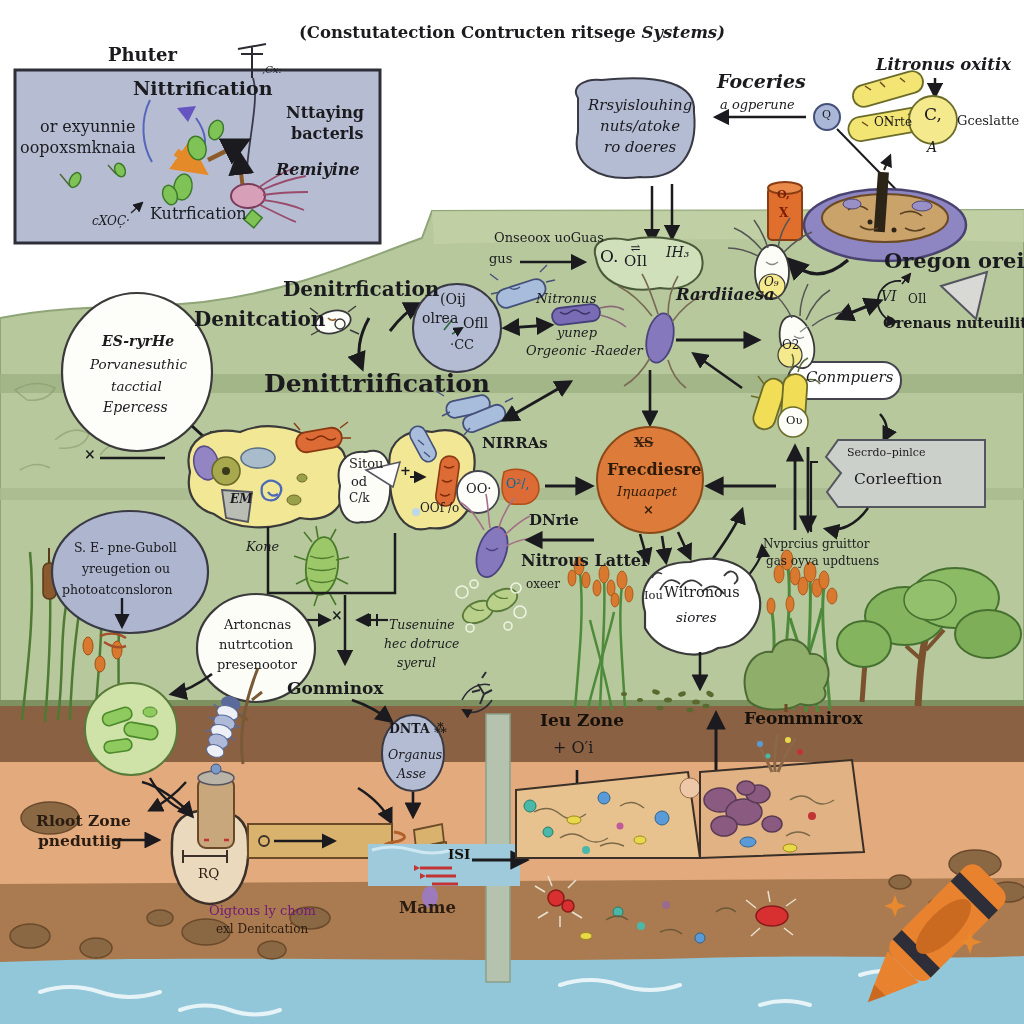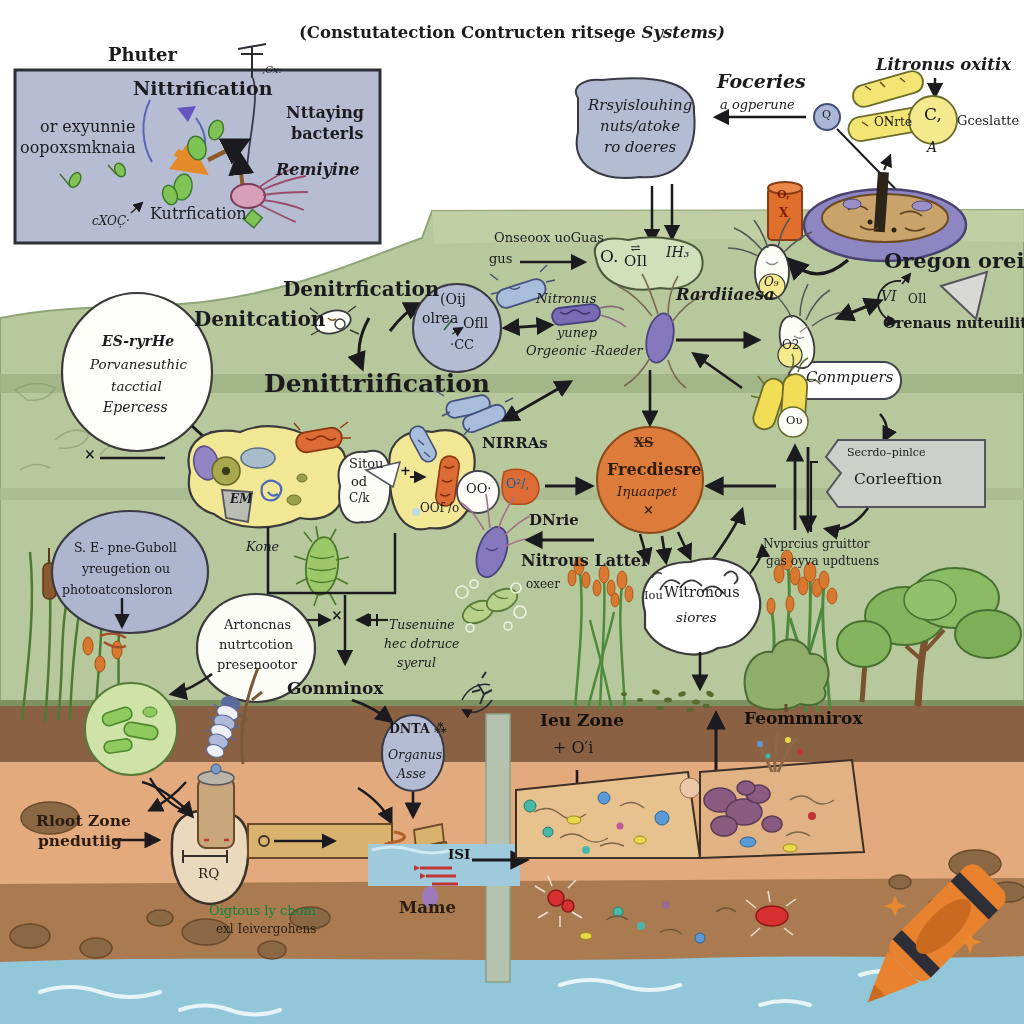--- a/index.html
+++ b/index.html
@@ -617,18 +617,18 @@
 <div class="L b" style="left:389px;top:722px;font-size:12.5px">DNTA ⁂</div>
 <div class="L i" style="left:388px;top:748px;font-size:12.5px">Organus</div>
 <div class="L i" style="left:397px;top:767px;font-size:12.5px">Asse</div>
 
 <div class="L b" style="left:540px;top:712px;font-size:17px;color:#15100a">Ieu Zone</div>
 <div class="L" style="left:553px;top:740px;font-size:16px">+ O′i</div>
 <div class="L b" style="left:744px;top:710px;font-size:17px;color:#15100a">Feommnirox</div>
 <div class="L b" style="left:36px;top:813px;font-size:15.5px;color:#2a1c10">Rloot Zone</div>
 <div class="L b" style="left:38px;top:833px;font-size:15.5px;color:#2a1c10">pnedutiig</div>
 <div class="L" style="left:198px;top:866px;font-size:13.5px;color:#2a1c10">RQ</div>
-<div class="L" style="left:209px;top:904px;font-size:13px;color:#15803d">Oigtous ly chom</div>
-<div class="L" style="left:216px;top:923px;font-size:12px;color:#2a1c10">exl Ieivergohens</div>
+<div class="L" style="left:209px;top:904px;font-size:13px;color:#701a75">Oigtous ly chom</div>
+<div class="L" style="left:216px;top:923px;font-size:12px;color:#2a1c10">exl Denitcation</div>
 <div class="L b" style="left:399px;top:899px;font-size:16.5px;color:#2a1c10">Mame</div>
 <div class="L b" style="left:448px;top:847px;font-size:13.5px;color:#15100a">ISI</div>
 
 </div>
 
 </body></html>

